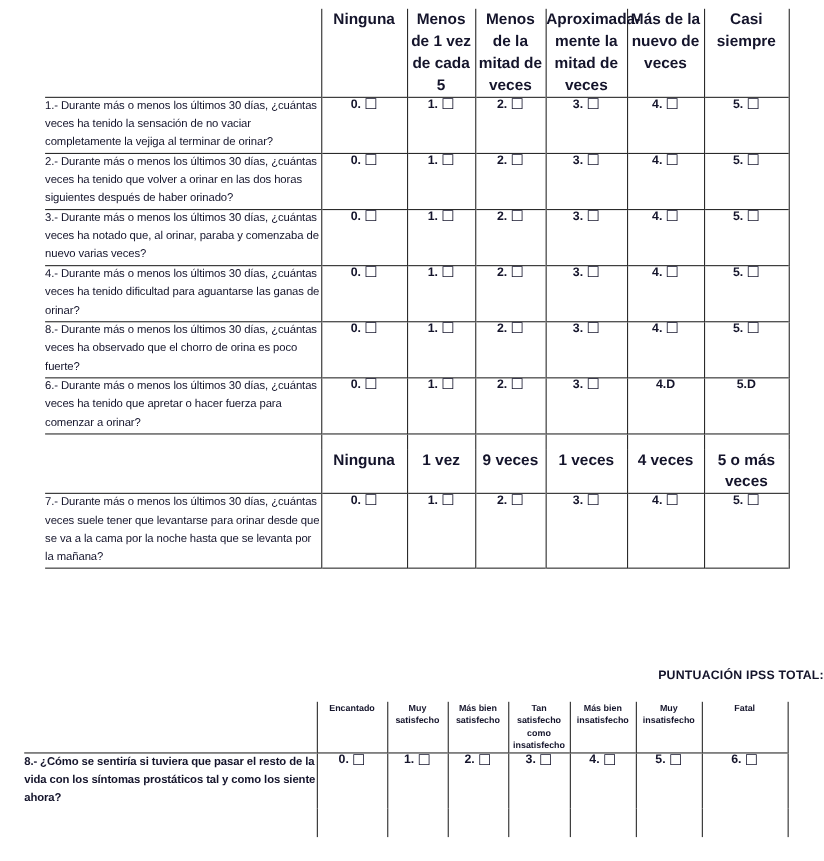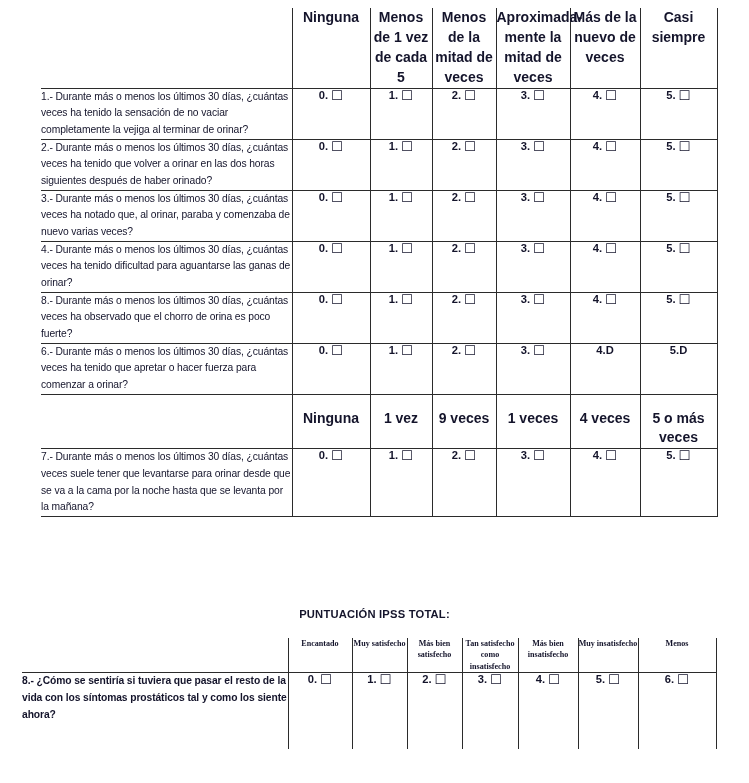--- a/index.html
+++ b/index.html
@@ -106,21 +106,21 @@
   }
   .pad-row td.v { border-left: 1.4px solid #2b2b2b; }
   .pad-row td.v.last { border-right: 1.4px solid #2b2b2b; }
 
   
   #score-line {
     position: absolute;
     left: 0;
     top: 608px;
     width: 749px;
-    text-align: center;
+    text-align: right;
     font-size: 11.2px;
     font-weight: bold;
     letter-spacing: 0.2px;
     color: #14142b;
   }
 
   
   #qol-table {
     position: absolute;
     left: 22px;
@@ -147,21 +147,20 @@
 
   .qhdr-cell {
     text-align: center;
     font-size: 8.1px;
     font-weight: bold;
     line-height: 1.42;
     padding: 7px 2px 4px 2px;
     border-left: 1.4px solid #2b2b2b;
     vertical-align: top;
     color: #14142b;
-    font-family: Liberation Serif, serif;
   }
   .qhdr-cell.last { border-right: 1.4px solid #2b2b2b; }
 
   .qa-cell {
     text-align: center;
     font-size: 11.2px;
     font-weight: bold;
     padding: 8px 2px 4px 2px;
     border-left: 1.4px solid #2b2b2b;
     vertical-align: top;
@@ -401,21 +400,21 @@
     <tbody>
 
       <tr>
         <td class="q8-cell blank"></td>
         <td class="qhdr-cell">Encantado</td>
         <td class="qhdr-cell">Muy satisfecho</td>
         <td class="qhdr-cell">Más bien satisfecho</td>
         <td class="qhdr-cell">Tan satisfecho como insatisfecho</td>
         <td class="qhdr-cell">Más bien insatisfecho</td>
         <td class="qhdr-cell">Muy insatisfecho</td>
-        <td class="qhdr-cell last">Menos</td>
+        <td class="qhdr-cell last">Fatal</td>
       </tr>
 
       <tr class="qrule-row">
         <td></td>
         <td class="v"></td>
         <td class="v"></td>
         <td class="v"></td>
         <td class="v"></td>
         <td class="v"></td>
         <td class="v"></td>

